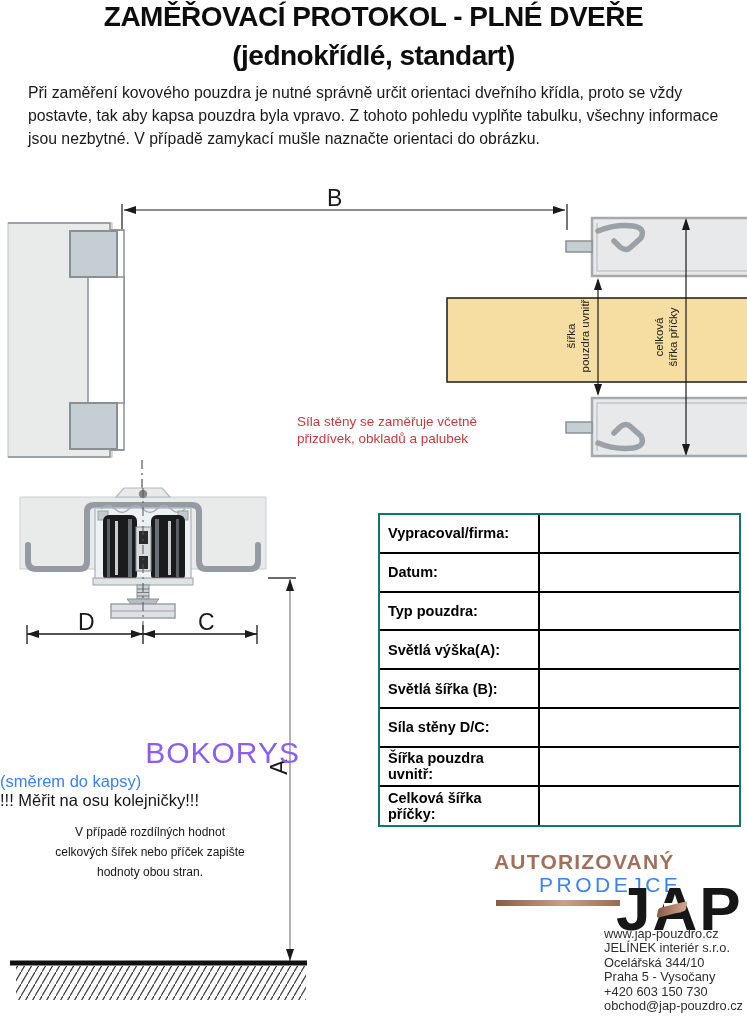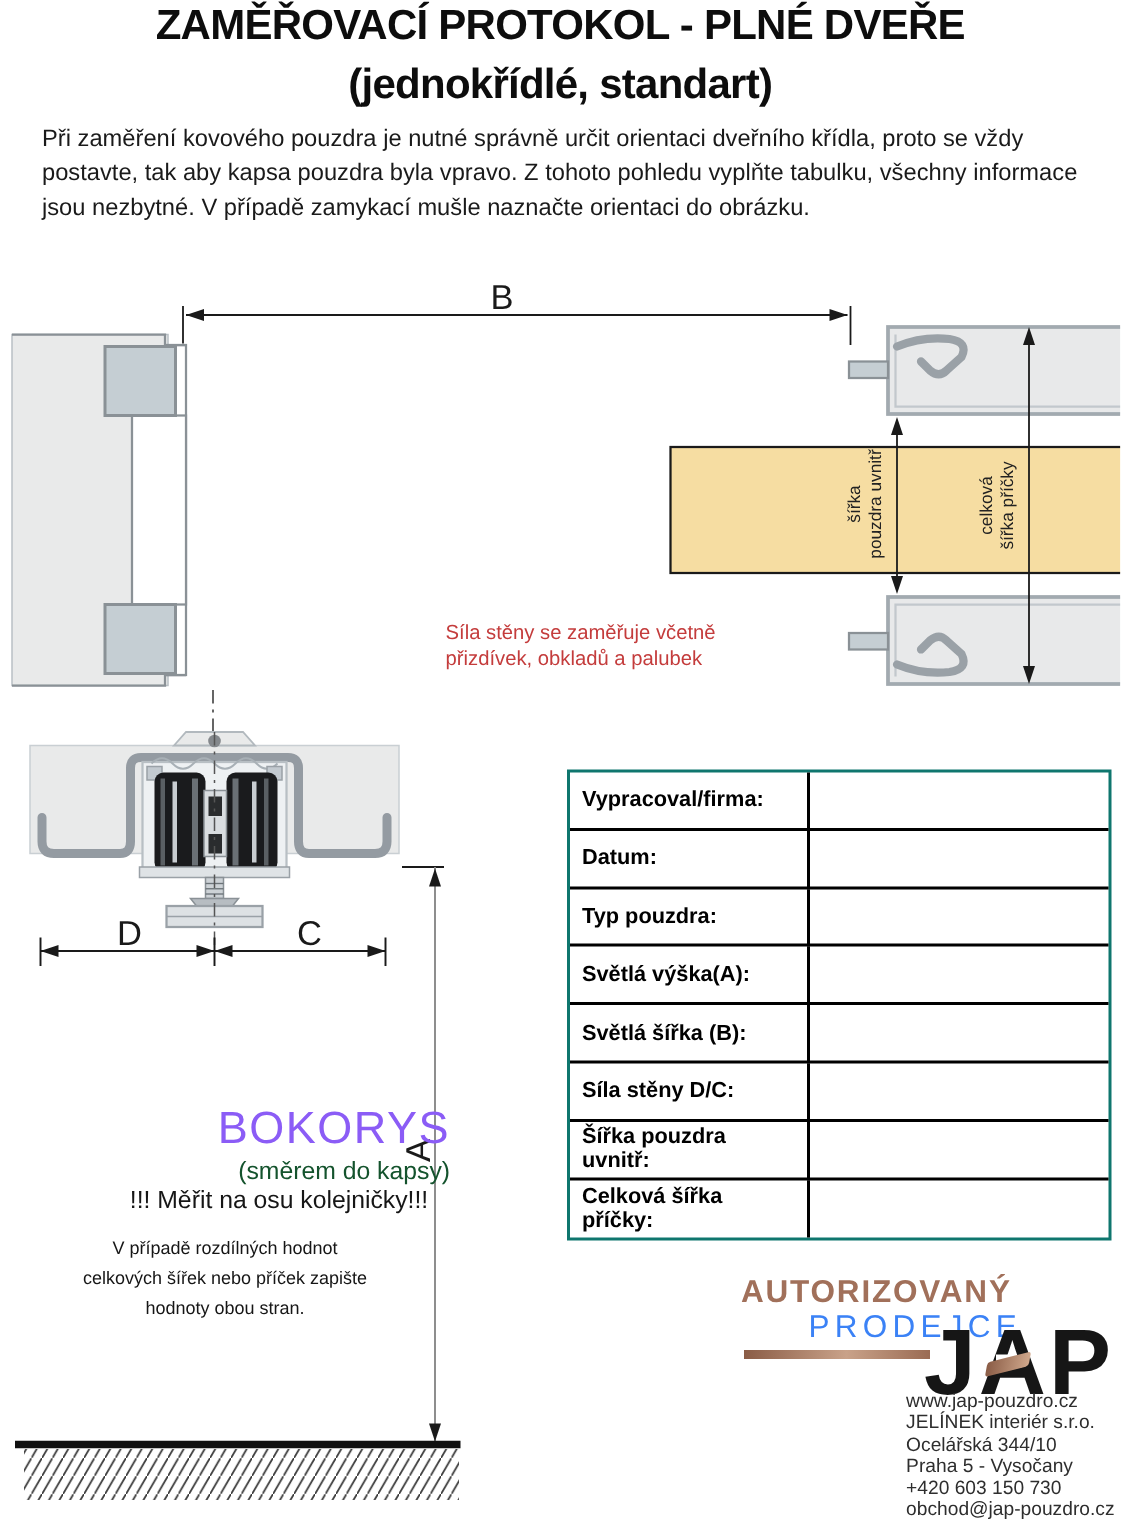--- a/index.html
+++ b/index.html
@@ -20,22 +20,22 @@
   
   .dimletter{font-size:23px;color:#1a1a1a;}
   .rot{transform:translate(-50%,-50%) rotate(-90deg);transform-origin:center;}
 
   
   .bandlabel{font-size:11.5px;line-height:13.5px;text-align:center;color:#222;}
 
   
   .rednote{left:297px;top:413px;font-size:13.5px;line-height:17px;}
   .bok-title{left:0;top:736px;width:300px;text-align:right;font-size:30px;letter-spacing:1px;color:#8b5cf6;}
-  .bok-sub1{left:0;top:772px;width:300px;text-align:right;font-size:16.5px;color:#14532d;}
-  .bok-sub2{left:0;top:791px;width:300px;text-align:center;font-size:16.5px;color:#161616;padding-left:36px;}
+  .bok-sub1{left:0;top:772px;width:300px;text-align:left;font-size:16.5px;color:#3b82f6;}
+  .bok-sub2{left:0;top:791px;width:300px;text-align:left;font-size:16.5px;color:#161616;}
   .bok-note{left:0;top:822px;width:300px;text-align:center;font-size:12px;line-height:20px;color:#161616;}
 
   
   .form-table{left:378px;top:513px;width:359px;border:2px solid #0f766e;
               display:grid;grid-template-columns:160px 1fr;grid-auto-rows:38.8px;}
   .form-table .lbl{border-right:2px solid #000;border-bottom:2px solid #000;
                    display:flex;align-items:center;padding:0 26px 0 8px;
                    font-weight:bold;font-size:14.5px;line-height:16px;color:#000;}
   .form-table .val{border-bottom:2px solid #000;}
   .form-table .lbl.last,.form-table .val.last{border-bottom:none;}

